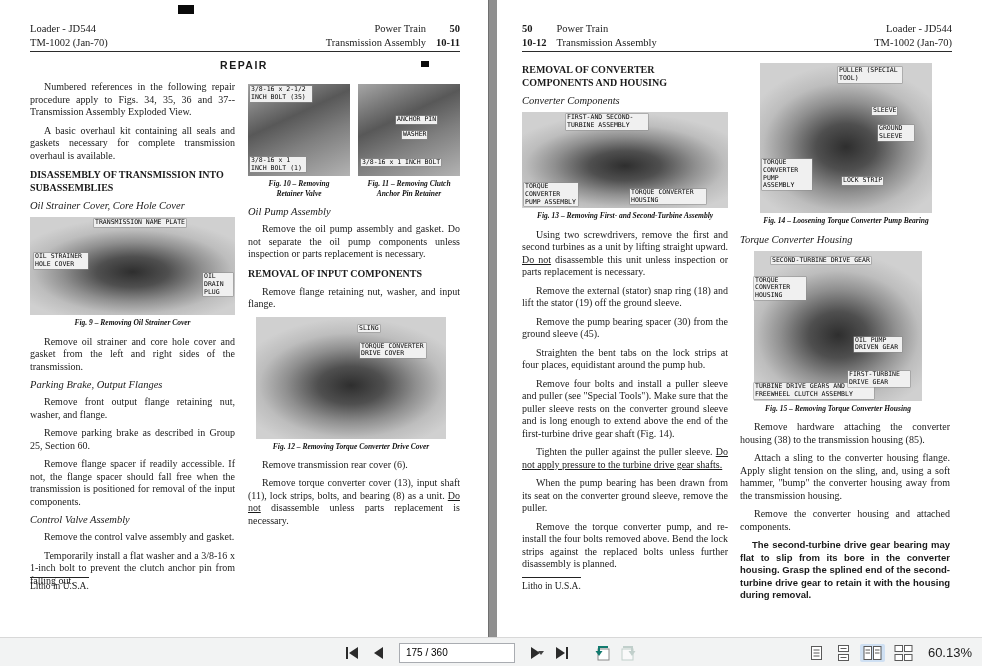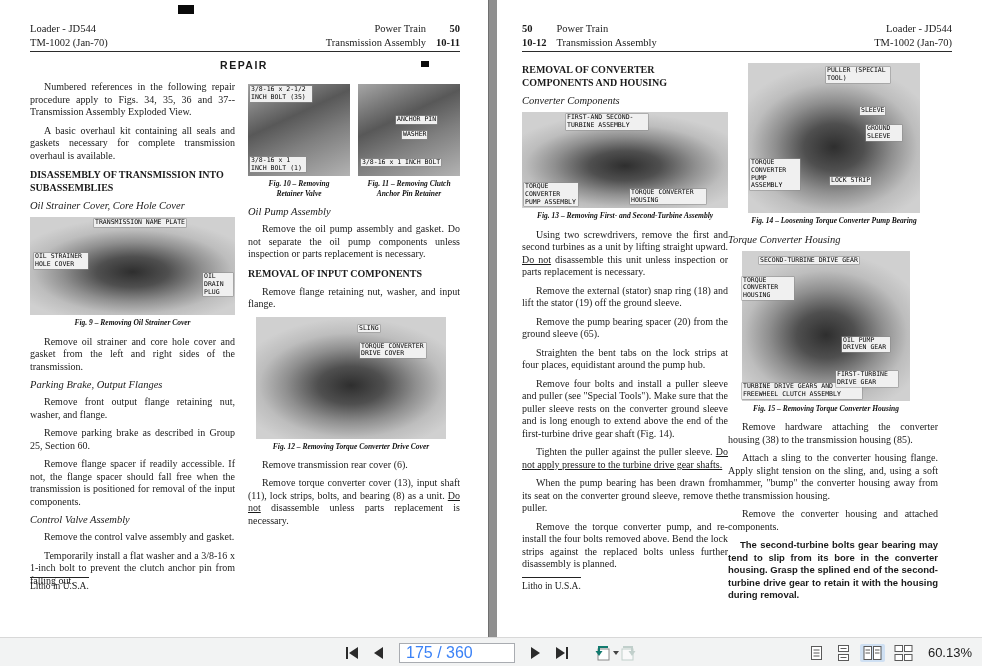--- a/index.html
+++ b/index.html
@@ -20,21 +20,21 @@
   .hdr .grp { display:flex; gap:10px; }
   .hdr .col { line-height:1.3; }
   .hdr .num { text-align:right; font-weight:bold; }
   .hdr .rt  { text-align:right; }
 
   .page-title { text-align:center; font-family:"Liberation Sans",sans-serif; font-weight:bold; font-size:10.5px; letter-spacing:1.5px; margin-top:7px; }
 
   
   .cols { display:flex; }
   .page-left  .cols { margin:10px 28px 0 30px; gap:13px; }
-  .page-right .cols { margin:8px 30px 0 25px; gap:0; }
+  .page-right .cols { margin:8px 30px 0 25px; gap:12px; }
   .c { width:206px; }
   .page-left  .c2 { width:212px; }
   .page-right .c2 { width:210px; }
 
   .p  { font-size:10px; line-height:1.25; text-align:justify; text-indent:14px; margin-bottom:6px; }
   .hb { font-size:10px; font-weight:bold; line-height:1.3; margin:3px 0 6px; }
   .ph { font-size:10.5px; font-style:italic; margin:3px 0 6px; }
   .ul { text-decoration:underline; }
   .bold-sans { font-family:"Liberation Sans",sans-serif; font-weight:bold; font-size:9.5px; line-height:1.32; text-align:justify; text-indent:12px; }
 
@@ -62,21 +62,21 @@
   .page-left  .litho { left:30px; }
   .page-right .litho { left:25px; }
 
   .artifact { position:absolute; background:#0a0a0a; }
 
   
   .toolbar { position:absolute; left:0; bottom:0; width:982px; height:29px; background:#f2f3f3; border-top:1px solid #d8d8d8; font-family:"Liberation Sans",sans-serif; }
   .nav-group { position:absolute; left:341px; top:0; height:29px; display:flex; align-items:center; gap:5px; }
   .tbtn { width:22px; height:22px; display:flex; align-items:center; justify-content:center; background:transparent; border:none; cursor:default; }
   .page-combo { width:116px; height:20px; background:#fff; border:1px solid #a9acb1; display:flex; align-items:center; margin:0 4px; }
-  .page-combo input { flex:1; border:none; outline:none; font-family:"Liberation Sans",sans-serif; font-size:16px; padding-left:6px; background:transparent; color:#3b82f6; }
+  .page-combo input { flex:1; border:none; outline:none; font-family:"Liberation Sans",sans-serif; font-size:10px; padding-left:6px; background:transparent; color:#000000; }
   .combo-arrow { width:14px; height:100%; display:flex; align-items:center; justify-content:center; }
   .combo-arrow i { width:0; height:0; border-left:3.5px solid transparent; border-right:3.5px solid transparent; border-top:4px solid #444; }
   .view-gap { width:8px; }
   .right-group { position:absolute; right:10px; top:0; height:29px; display:flex; align-items:center; gap:6px; }
   .lay { padding:2px 3px; border-radius:2px; display:flex; align-items:center; }
   .lay.selected { background:#cfe0f3; }
   .zoom-label { font-size:13px; color:#222; margin-left:6px; }
 </style>
 </head>
 <body>
@@ -207,21 +207,21 @@
           <div class="photo">
             <span class="lb" style="left:44px; top:2px; width:82px;">FIRST-AND SECOND-TURBINE ASSEMBLY</span>
             <span class="lb" style="left:2px; bottom:2px; width:54px;">TORQUE CONVERTER PUMP ASSEMBLY</span>
             <span class="lb" style="left:108px; bottom:4px; width:76px;">TORQUE CONVERTER HOUSING</span>
           </div>
           <div class="cap">Fig. 13 – Removing First- and Second-Turbine Assembly</div>
         </div>
 
         <p class="p"><span>Using two screwdrivers, remove the first and second turbines as a unit by lifting straight upward. </span><span class="ul">Do not</span><span> disassemble this unit unless inspection or parts replacement is necessary.</span></p>
         <p class="p">Remove the external (stator) snap ring (18) and lift the stator (19) off the ground sleeve.</p>
-        <p class="p">Remove the pump bearing spacer (20) from the ground sleeve (65).</p>
+        <p class="p">Remove the pump bearing spacer (30) from the ground sleeve (45).</p>
         <p class="p">Straighten the bent tabs on the lock strips at four places, equidistant around the pump hub.</p>
         <p class="p">Remove four bolts and install a puller sleeve and puller (see "Special Tools"). Make sure that the puller sleeve rests on the converter ground sleeve and is long enough to extend above the end of the first-turbine drive gear shaft (Fig. 14).</p>
         <p class="p"><span>Tighten the puller against the puller sleeve. </span><span class="ul">Do not apply pressure to the turbine drive gear shafts.</span><span></span></p>
         <p class="p">When the pump bearing has been drawn from its seat on the converter ground sleeve, remove the puller.</p>
         <p class="p">Remove the torque converter pump, and re-install the four bolts removed above. Bend the lock strips against the replaced bolts unless further disassembly is planned.</p>
       </div>
 
       <div class="c c2">
         <div class="fig f14">
           <div class="photo">
@@ -243,21 +243,21 @@
             <span class="lb" style="left:100px; top:86px; width:48px;">OIL PUMP DRIVEN GEAR</span>
             <span class="lb" style="left:0px; bottom:2px; width:120px;">TURBINE DRIVE GEARS AND FREEWHEEL CLUTCH ASSEMBLY</span>
             <span class="lb" style="left:94px; bottom:14px; width:62px;">FIRST-TURBINE DRIVE GEAR</span>
           </div>
           <div class="cap">Fig. 15 – Removing Torque Converter Housing</div>
         </div>
 
         <p class="p">Remove hardware attaching the converter housing (38) to the transmission housing (85).</p>
         <p class="p">Attach a sling to the converter housing flange. Apply slight tension on the sling, and, using a soft hammer, "bump" the converter housing away from the transmission housing.</p>
         <p class="p">Remove the converter housing and attached components.</p>
-        <p class="p bold-sans">The second-turbine bolts gear bearing may tend to slip from its bore in the converter housing. Grasp the splined end of the second-turbine drive gear to retain it with the housing during removal.</p>
+        <p class="p bold-sans">The second-turbine drive gear bearing may flat to slip from its bore in the converter housing. Grasp the splined end of the second-turbine drive gear to retain it with the housing during removal.</p>
       </div>
     </div>
 
     <div class="litho">Litho in U.S.A.</div>
   </div>
 </div>
 
 <div class="toolbar">
   <div class="nav-group">
     <button class="tbtn" title="First Page">

